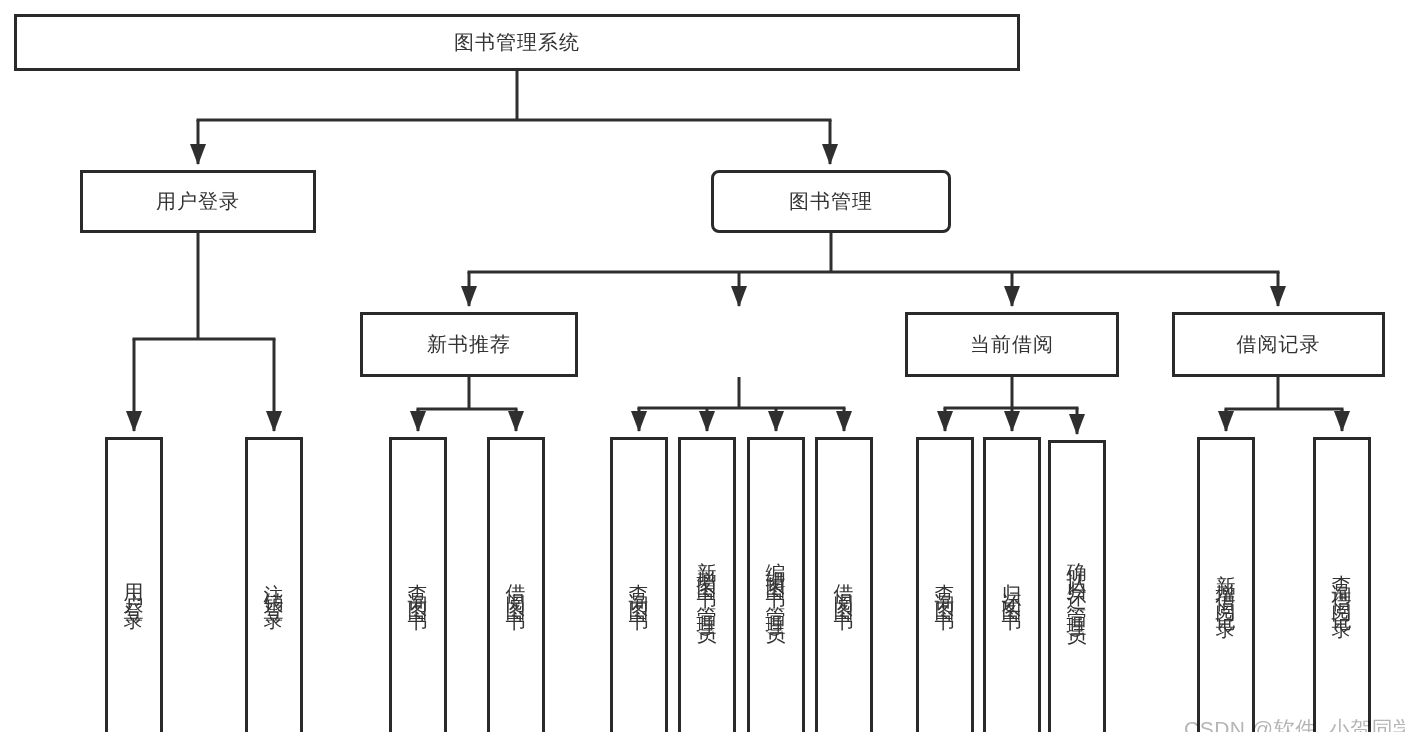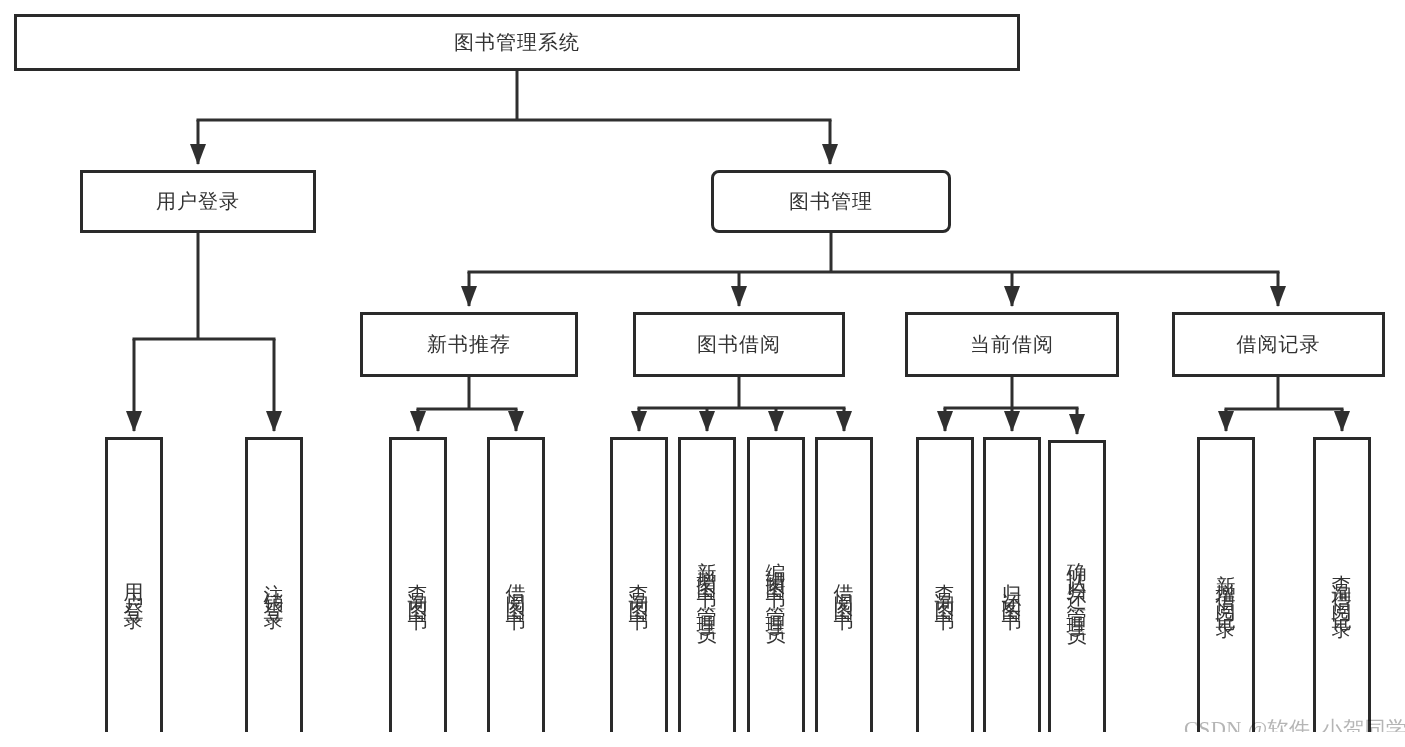--- a/index.html
+++ b/index.html
@@ -1,20 +1,20 @@
 <!DOCTYPE html>
 <html><head>
 <meta charset="utf-8">
 <style>
   html,body{margin:0;padding:0;background:#ffffff;}
   #stage{
     position:relative;
     width:1405px;height:732px;
     background:#ffffff;
-    font-family:Liberation Serif, serif;
+    font-family:Liberation Sans, sans-serif;
     overflow:hidden;
   }
   #wires{position:absolute;left:0;top:0;z-index:1;}
   .box{
     position:absolute;
     box-sizing:border-box;
     background:#ffffff;
     border:3px solid #2a2a2a;
     color:#333333;
     display:flex;
@@ -98,21 +98,20 @@
       <path d="M1342 409 V431" marker-end="url(#arrow)"></path>
     </g>
   </svg>
 
   <div class="box" style="left:14px;top:14px;width:1006px;height:57px;">图书管理系统</div>
 
   <div class="box" style="left:80px;top:170px;width:236px;height:63px;">用户登录</div>
   <div class="box" style="left:711px;top:170px;width:240px;height:63px;border-radius:8px;">图书管理</div>
 
   <div class="box" style="left:360px;top:312px;width:218px;height:65px;">新书推荐</div>
-  <div class="box" style="left:633px;top:312px;width:212px;height:65px;">图书借阅</div>
   <div class="box" style="left:905px;top:312px;width:214px;height:65px;">当前借阅</div>
   <div class="box" style="left:1172px;top:312px;width:213px;height:65px;">借阅记录</div>
 
   <div class="box vbox" style="left:105px;top:437px;width:58px;height:298px;">用户登录</div>
   <div class="box vbox" style="left:245px;top:437px;width:58px;height:298px;">注销登录</div>
 
   <div class="box vbox" style="left:389px;top:437px;width:58px;height:298px;">查询图书</div>
   <div class="box vbox" style="left:487px;top:437px;width:58px;height:298px;">借阅图书</div>
 
   <div class="box vbox" style="left:610px;top:437px;width:58px;height:298px;">查询图书</div>

